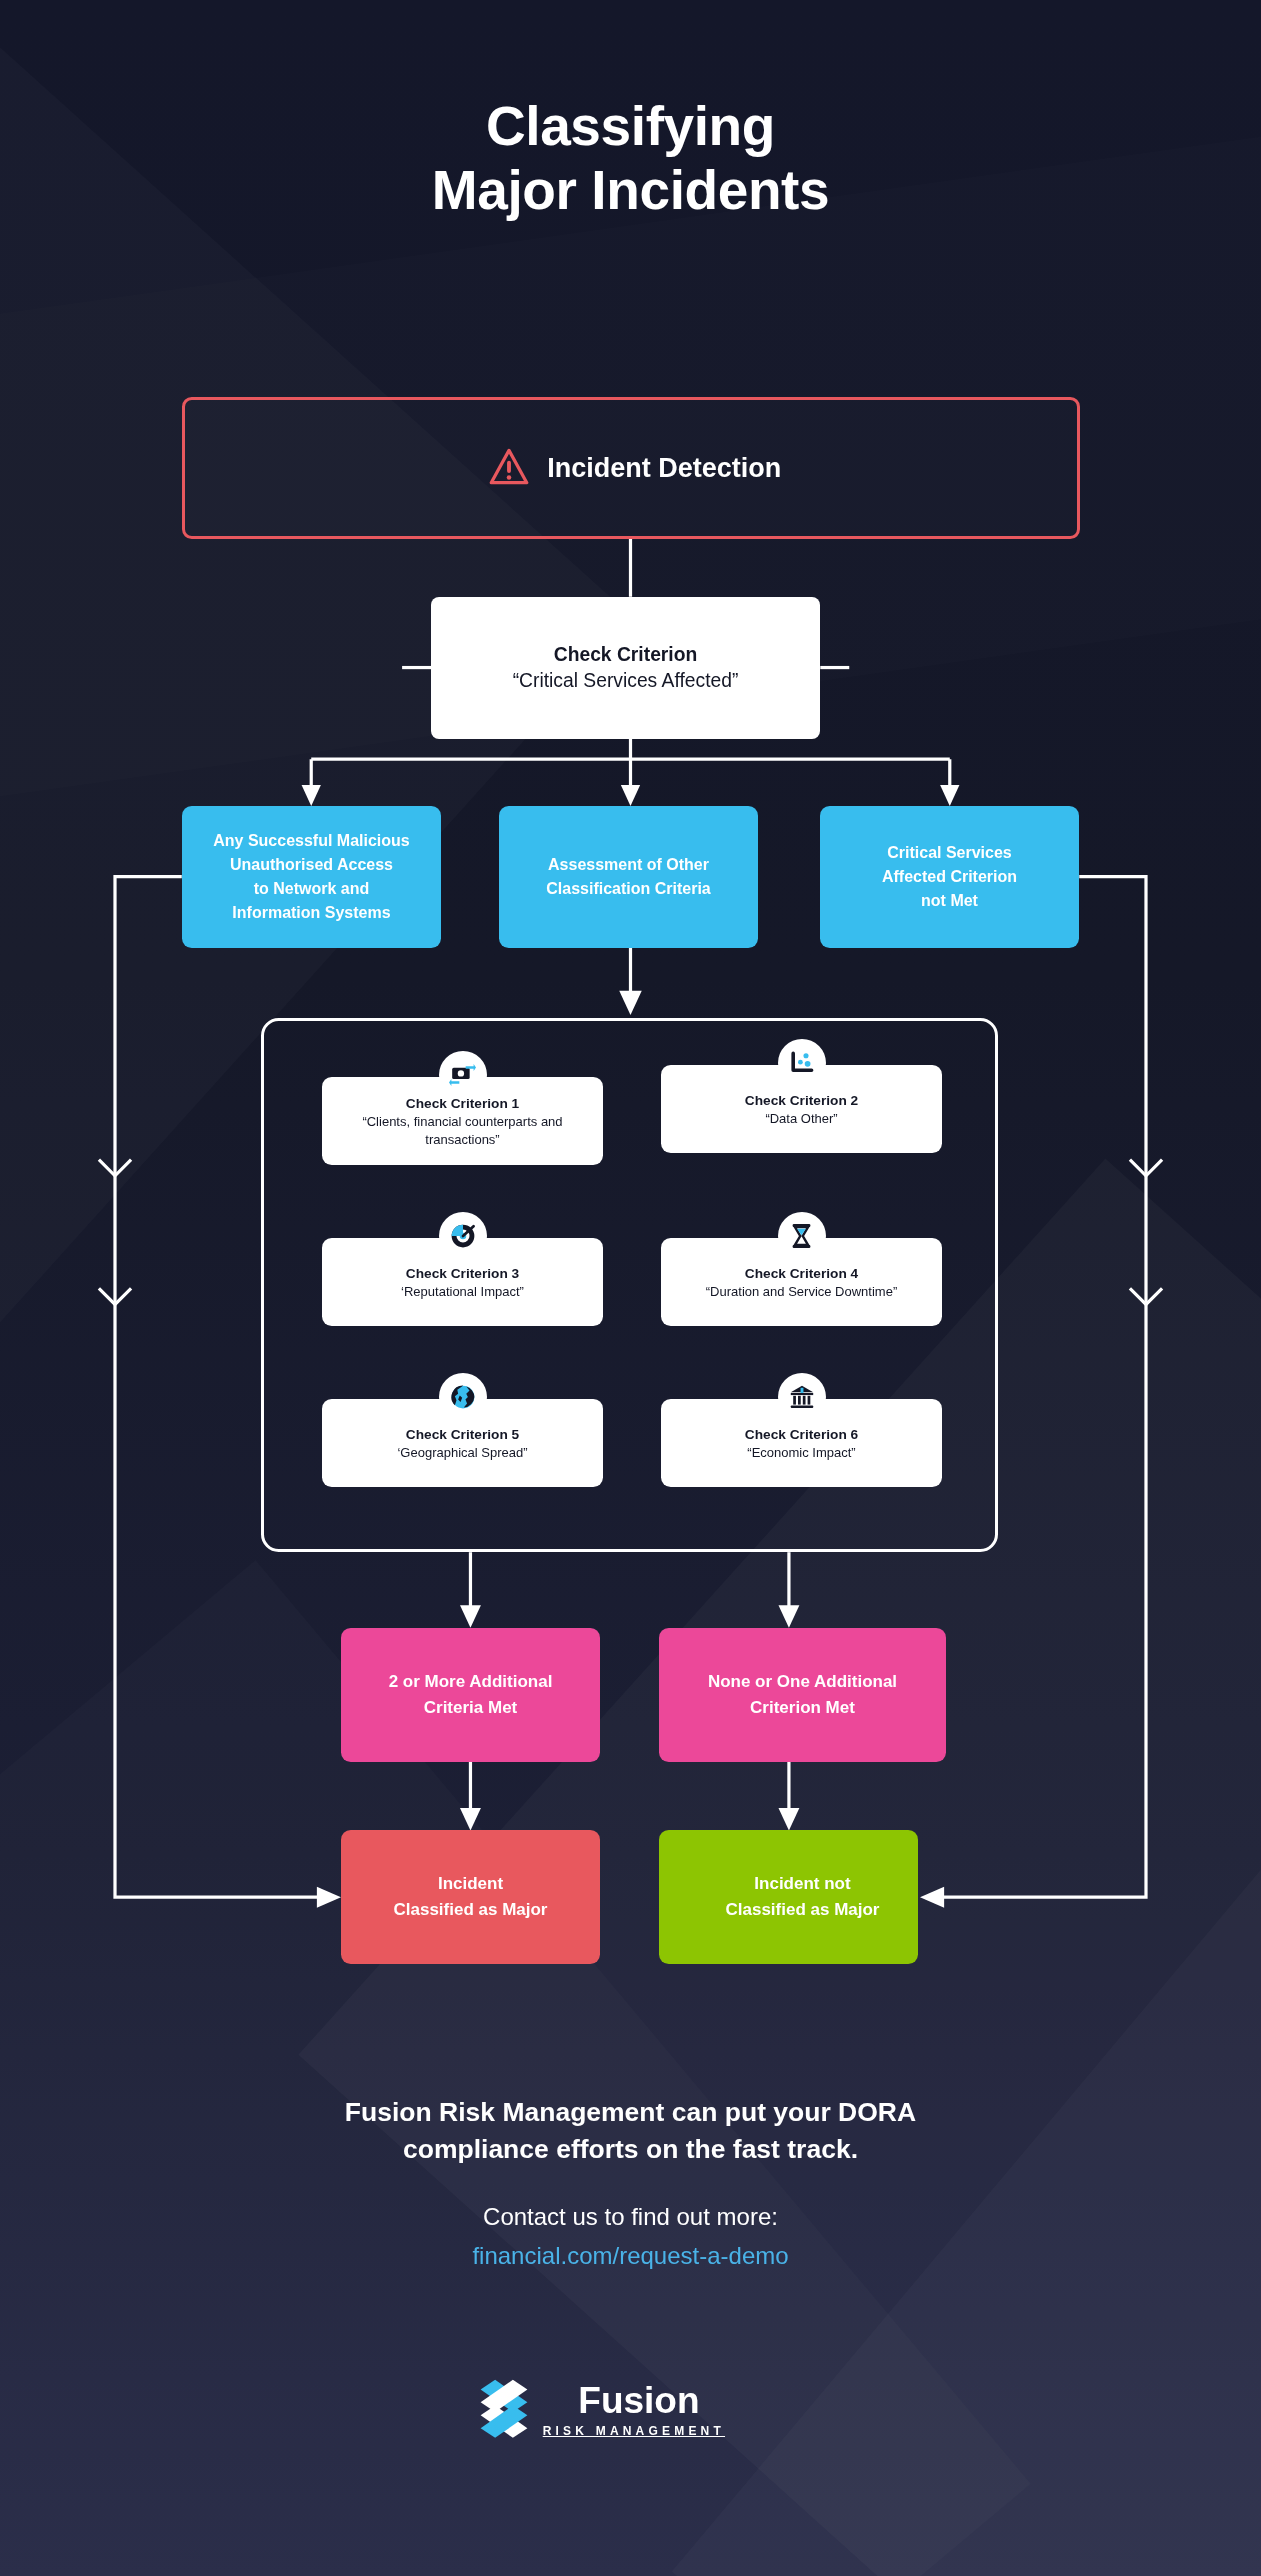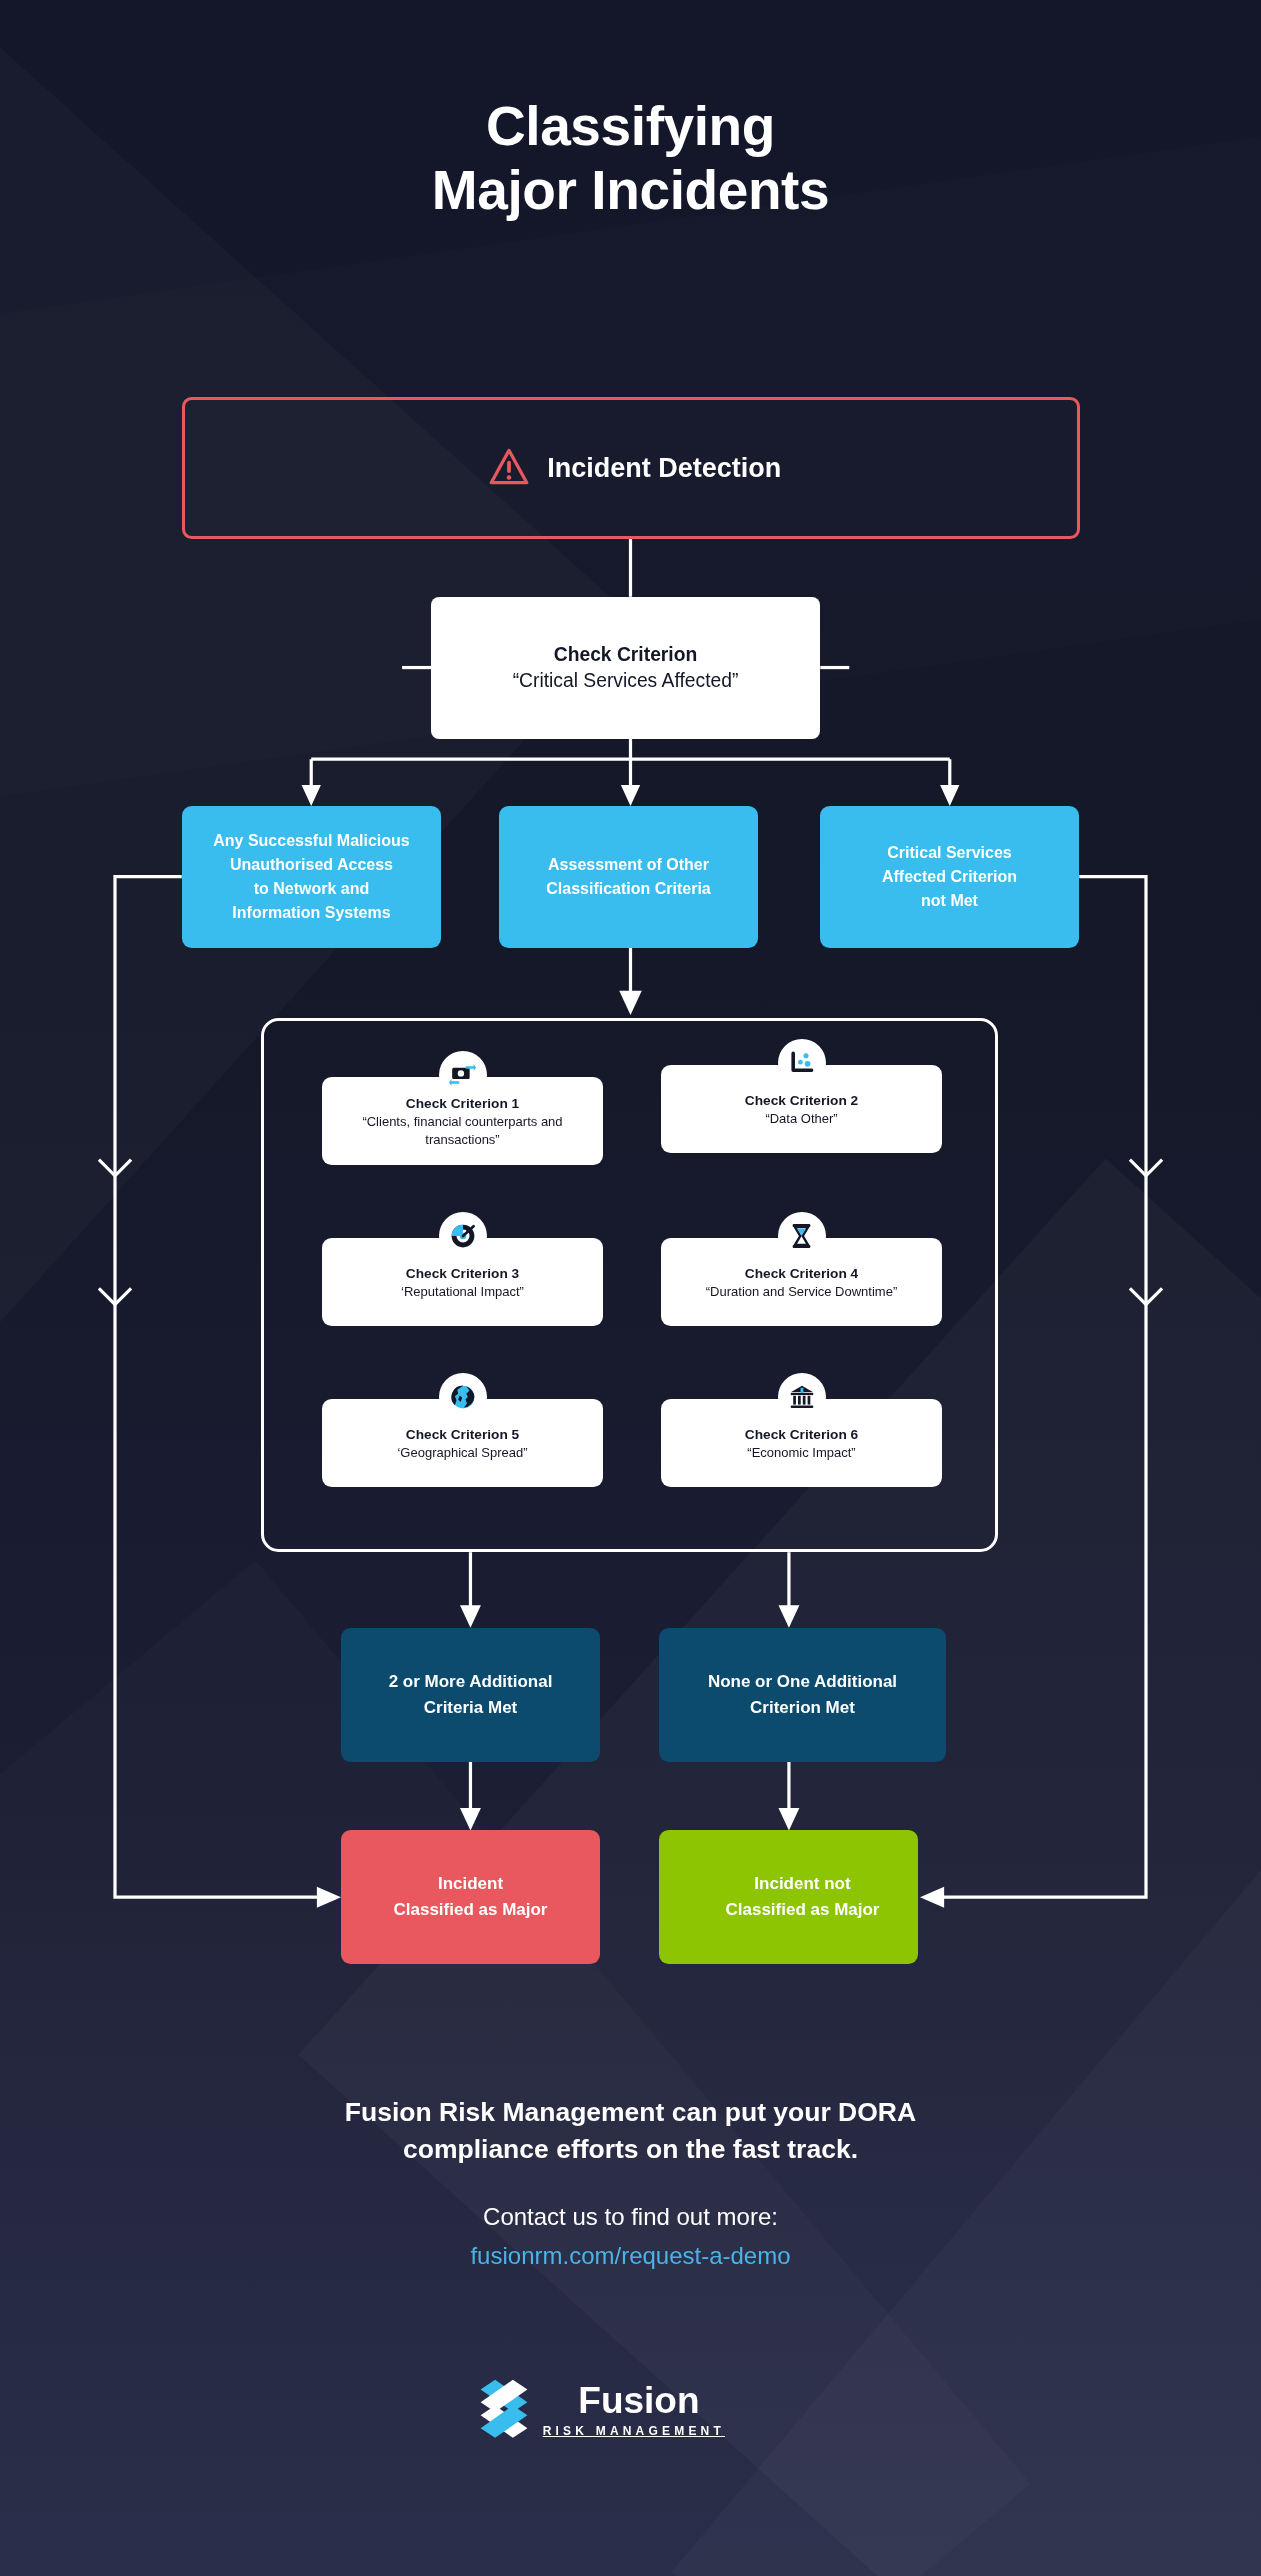--- a/index.html
+++ b/index.html
@@ -157,21 +157,21 @@
 
   #crit-1 { left: 58px;  top: 56px; }
   #crit-2 { left: 397px; top: 44px; }
   #crit-3 { left: 58px;  top: 217px; }
   #crit-4 { left: 397px; top: 217px; }
   #crit-5 { left: 58px;  top: 378px; }
   #crit-6 { left: 397px; top: 378px; }
 
   
   .mid-blue {
-    background: #0c4a6e;
+    background: #ec4899;
     color: #ffffff;
     font-size: 17px;
     font-weight: bold;
     line-height: 1.55;
     border-radius: 9.7px;
   }
   #mid-left  { left: 341px; top: 1628px; width: 259px; height: 134px; }
   #mid-right { left: 659px; top: 1628px; width: 287px; height: 134px; }
 
   #result-major {
@@ -478,21 +478,21 @@
       <div>Incident not</div>
       <div>Classified as Major</div>
     </div>
   </div>
 
   <div id="footer-headline">
     <div>Fusion Risk Management can put your DORA</div>
     <div>compliance efforts on the fast track.</div>
   </div>
   <div id="footer-contact">Contact us to find out more:</div>
-  <div id="footer-link">fusionrm.com/request-a-demo</div>
+  <div id="footer-link">financial.com/request-a-demo</div>
 
   <div id="logo">
     <span>
       <svg width="50" height="60" viewBox="0 0 62 74">
         <path d="M2 14 L20 2 L60 30 L42 42 Z" fill="#38bdee"></path>
         <path d="M2 46 L20 34 L60 62 L42 74 Z" fill="#ffffff"></path>
         <path d="M60 14 L42 2 L2 30 L20 42 Z" fill="#ffffff"></path>
         <path d="M60 46 L42 34 L2 62 L20 74 Z" fill="#38bdee"></path>
       </svg>
     </span>

